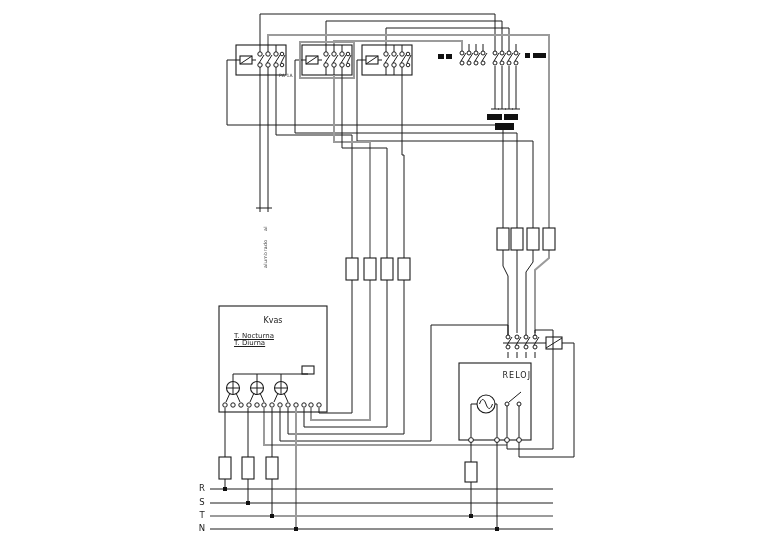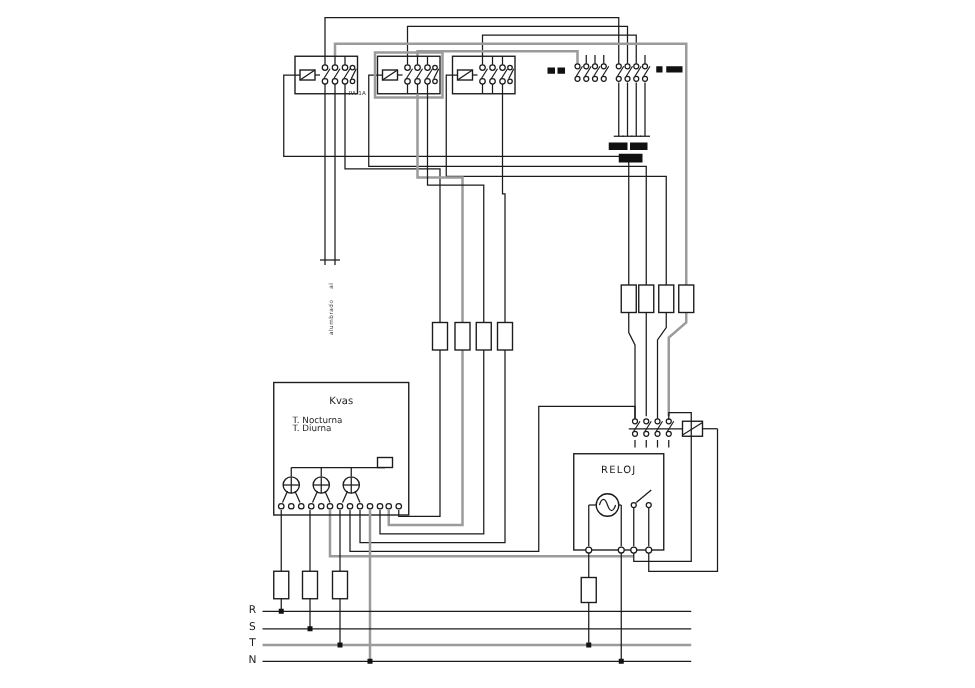--- a/index.html
+++ b/index.html
@@ -9,21 +9,21 @@
   .w   {stroke:#1c1c1c;stroke-width:1;fill:none;}
   .g   {stroke:#9b9b9b;stroke-width:2;fill:none;}
   .box {fill:none;stroke:#1c1c1c;stroke-width:1.1;}
   .fuse{fill:#ffffff;stroke:#1c1c1c;stroke-width:1.1;}
   .term{fill:#ffffff;stroke:#1c1c1c;stroke-width:1;}
   .blk {fill:#111;stroke:none;}
   .dot {fill:#111;stroke:none;}
   .grayrect{fill:none;stroke:#9b9b9b;stroke-width:2;}
   .lbl{position:absolute;line-height:1.1;white-space:nowrap;}
   .lbl-tiny{font-size:4.5px;letter-spacing:0.2px;color:#333;}
-  .lbl-small{font-size:7px;}
+  .lbl-small{font-size:7px;text-decoration:underline;}
   .lbl-title{font-size:8px;}
   .lbl-bus{font-size:8.5px;width:14px;text-align:center;}
   .vtext{writing-mode:vertical-rl;transform:rotate(180deg);font-size:4.6px;letter-spacing:0.4px;color:#333;}
 </style>
 </head>
 <body>
 
 <div class="canvas">
 
 <svg width="780" height="550" viewBox="0 0 780 550">
@@ -256,20 +256,20 @@
 
 <div class="lbl lbl-tiny" style="left:279px;top:74px;">PA 1A</div>
 
 <div class="lbl vtext" style="left:263px;top:215px;height:16px;">al</div>
 <div class="lbl vtext" style="left:263px;top:234px;height:34px;">alumbrado</div>
 
 <div class="lbl lbl-title" style="left:219px;top:317px;width:108px;text-align:center;">Kvas</div>
 <div class="lbl lbl-small" style="left:234px;top:333px;">T. Nocturna</div>
 <div class="lbl lbl-small" style="left:234px;top:340px;">T. Diurna</div>
 
-<div class="lbl lbl-title" style="left:459px;top:372px;width:72px;text-align:center;letter-spacing:1px;">RELOJ</div>
+<div class="lbl lbl-title" style="left:459px;top:372px;width:72px;text-align:right;letter-spacing:1px;">RELOJ</div>
 
 <div class="lbl lbl-bus" style="left:195px;top:484px;">R</div>
 <div class="lbl lbl-bus" style="left:195px;top:498px;">S</div>
 <div class="lbl lbl-bus" style="left:195px;top:511px;">T</div>
 <div class="lbl lbl-bus" style="left:195px;top:524px;">N</div>
 
 </div>
 
 </body></html>

